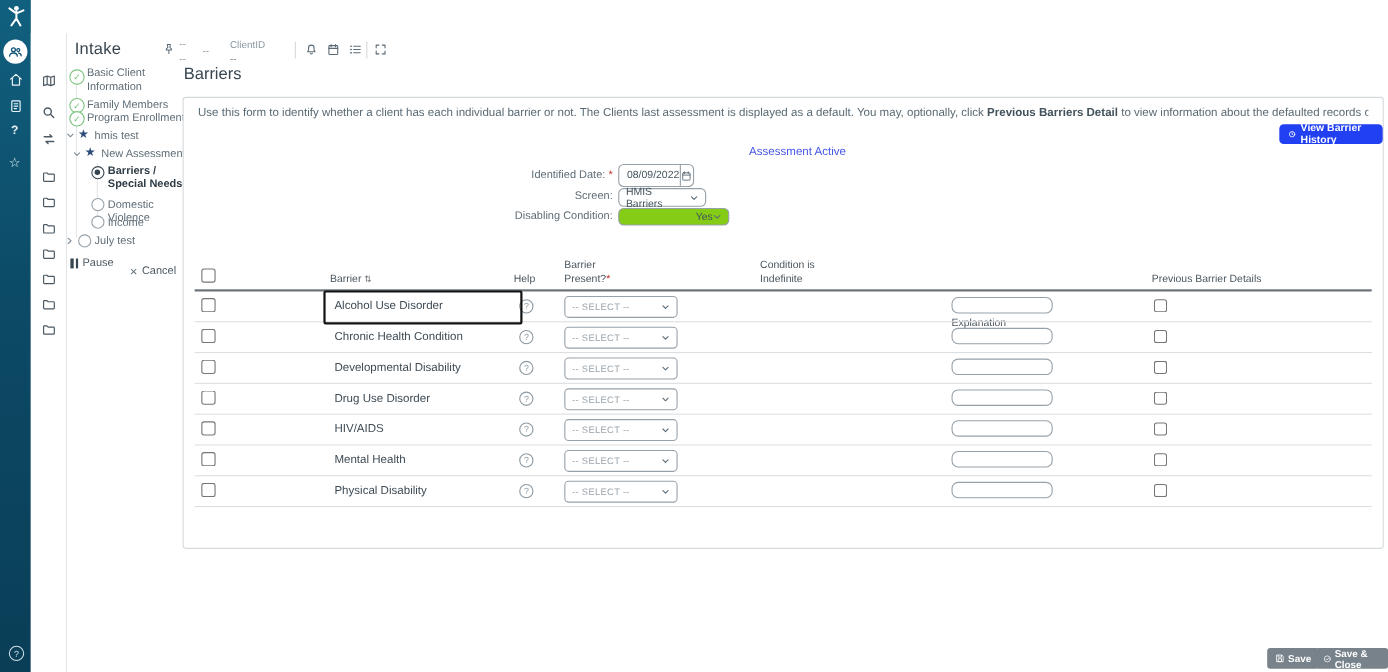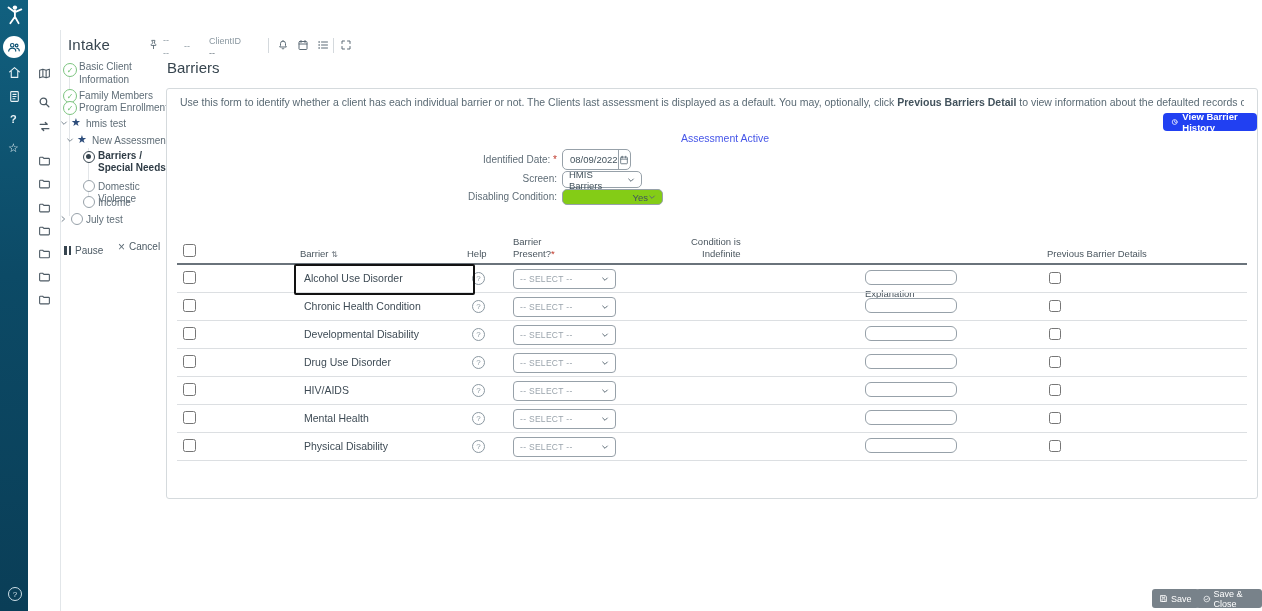--- a/index.html
+++ b/index.html
@@ -88,21 +88,21 @@
         color:#8b98a1;font-size:8px;display:flex;align-items:center;justify-content:center;cursor:pointer;}
   .rsel{position:absolute;left:336px;top:5px;width:89px;height:18px;border:1px solid #97a1a9;border-radius:4px;
         background:#fff;display:flex;align-items:center;justify-content:space-between;padding:0 6px;
         font-size:8.5px;color:#9aa4ac;letter-spacing:.3px;cursor:pointer;}
   .expl{position:absolute;left:688px;top:6px;width:92px;height:15px;border:1px solid #97a1a9;border-radius:6px;
         font-size:9px;padding:0 5px;box-sizing:border-box;font-family:"Liberation Sans",sans-serif;}
   .focusbox{position:absolute;left:117px;top:0px;width:177px;height:27px;border:2px solid #121212;border-radius:2px;z-index:3;}
 
   
   .btn-gray{position:absolute;top:589px;height:19px;padding:0 7px;background:#78828a;border-radius:3px;color:#fff;
-        font-size:9px;font-weight:normal;display:flex;align-items:center;gap:3px;cursor:pointer;}
+        font-size:9px;font-weight:bold;display:flex;align-items:center;gap:3px;cursor:pointer;}
 </style>
 </head>
 <body>
 
 <div class="app">
 
   <div class="rail">
     <span class="rail-ico" style="left:3px;top:3px;">
       <svg width="22" height="22" viewBox="0 0 24 24" fill="none" stroke="#fff" stroke-width="2" stroke-linecap="round">
           <circle cx="13" cy="5" r="2.4" fill="#fff" stroke="none"></circle>
@@ -264,21 +264,21 @@
   <div class="treelbl" style="left:98px;top:197px;">Income</div>
 
   <span class="caret" style="left:59px;top:215px;">
     <svg width="8" height="8" viewBox="0 0 24 24" fill="none" stroke="currentColor" stroke-width="3" stroke-linecap="round" stroke-linejoin="round">
         <path d="M9 5l8 7-8 7"></path>
       </svg>
   </span>
   <span class="radio" style="left:71px;top:213px;"></span>
   <div class="treelbl" style="left:86px;top:214px;">July test</div>
 
-  <div class="pauselbl" style="left:64px;top:245px;">
+  <div class="pauselbl" style="left:64px;top:234px;">
     <span class="pbars">
         <i></i>
         <i></i>
       </span>
     <span>Pause</span>
   </div>
   <div class="pauselbl" style="left:118px;top:241px;">
     <span class="xmark">×</span>
     <span>Cancel</span>
   </div>
@@ -336,21 +336,21 @@
     <div class="thead">
       <input type="checkbox" class="cb" style="left: 6px; top: 5px;">
       <span class="one" style="left:123px;"><span>Barrier</span> <span style="font-size:8px;color:#6a737b;">⇅</span></span>
       <span class="one" style="left:290px;">Help</span>
       <span class="two" style="left:336px;">
         <span style="display:block;">Barrier</span>
         <span style="display:block;text-align:center;"><span>Present?</span><span class="req">*</span></span>
       </span>
       <span class="two" style="left:514px;">
         <span style="display:block;">Condition is</span>
-        <span style="display:block;text-align:right;">Indefinite</span>
+        <span style="display:block;">Indefinite</span>
       </span>
       <span class="one" style="left:688px;margin-top:40px;">Explanation</span>
       <span class="one" style="left:870px;">Previous Barrier Details</span>
     </div>
     <div class="hline"></div>
 
     <div class="trow" style="top:175px;">
       <div class="focusbox"></div>
       <input type="checkbox" class="cb" style="left: 6px; top: 7px;">
       <span class="bname">Alcohol Use Disorder</span>

